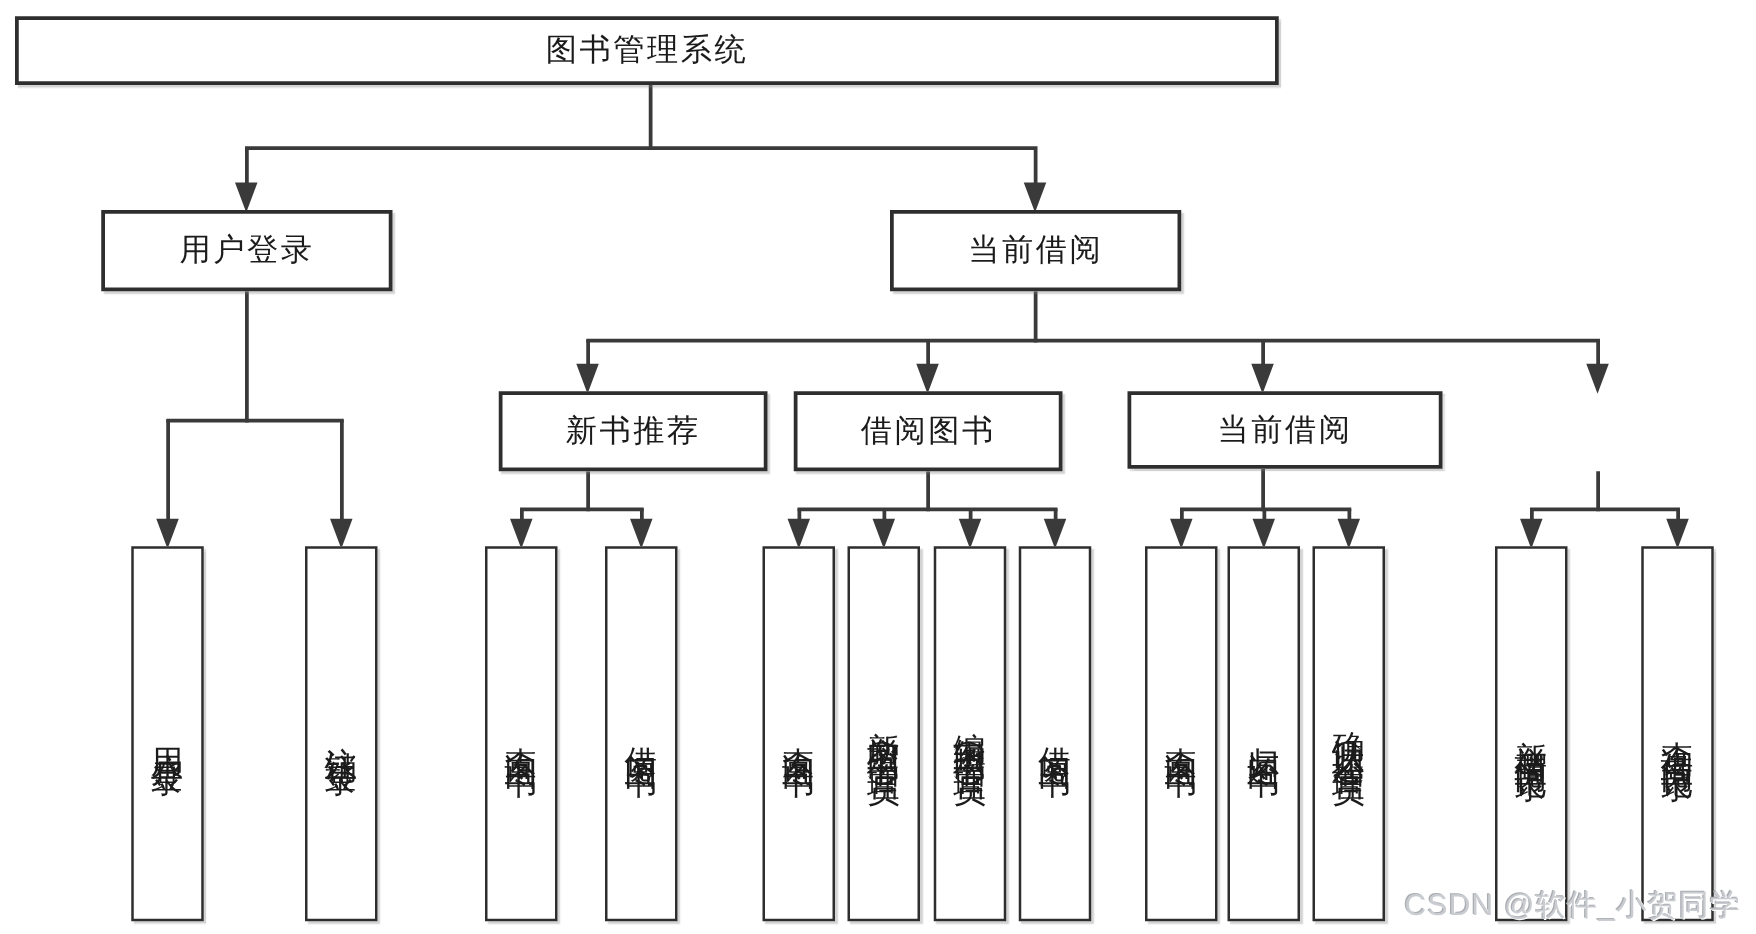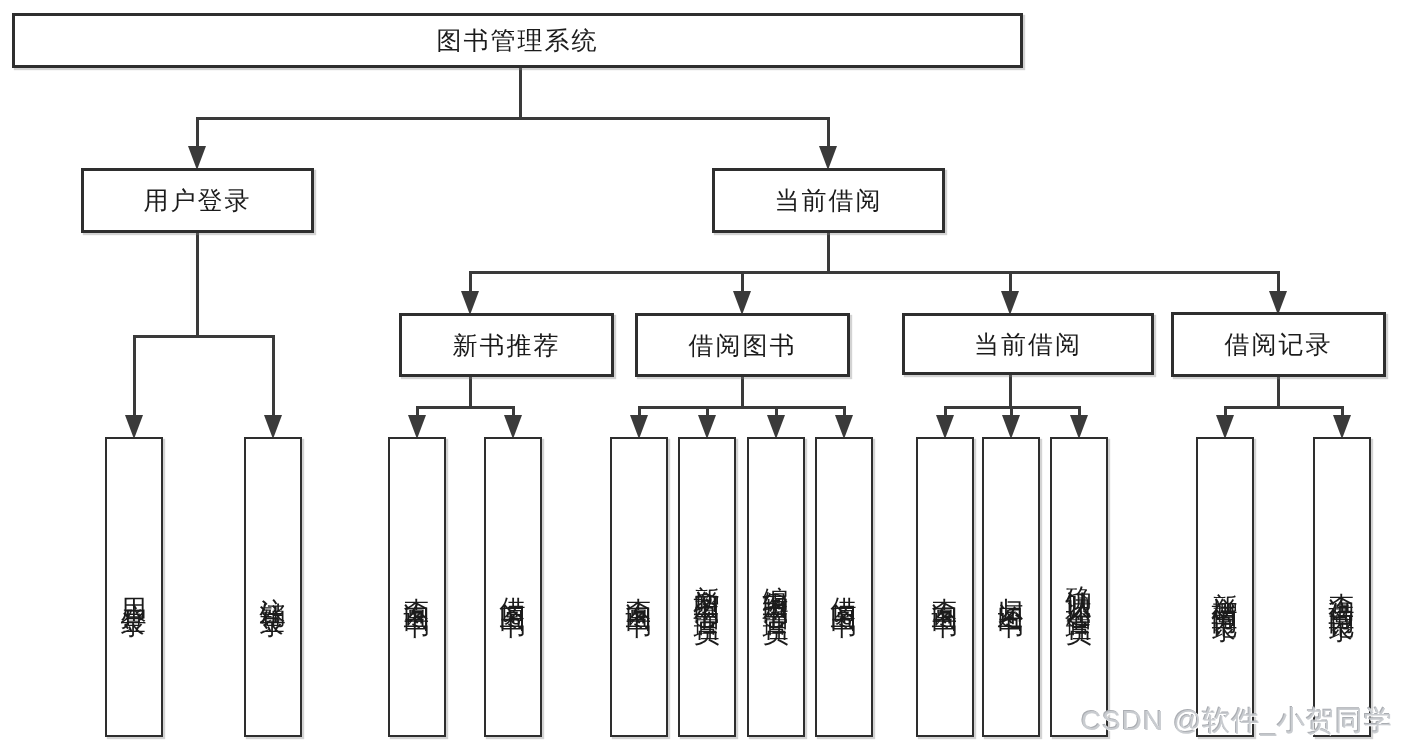--- a/index.html
+++ b/index.html
@@ -43,21 +43,21 @@
   .line{position:absolute;background:var(--line);}
   .arrow{
     position:absolute;width:0;height:0;
     border-left:9px solid transparent;
     border-right:9px solid transparent;
     border-top:24px solid var(--line);
   }
   .watermark{
     position:absolute;
     right:12px;bottom:7px;
-    font-size:28px;
+    font-size:24px;
     color:var(--wm);
     letter-spacing:1px;
     text-shadow:1px 1px 0 #ffffff, -1px -1px 0 #aaadb2;
     z-index:10;
     white-space:nowrap;
     text-align:right;
   }
 </style>
 </head>
 <body>
@@ -127,23 +127,20 @@
     </div>
     <div class="node" style="left: 363px; top: 313px; width: 215px; height: 64px; margin-left: 36px;">
       <span class="lbl">新书推荐</span>
     </div>
     <div class="node" style="left: 635px; top: 313px; width: 215px; height: 64px;">
       <span class="lbl">借阅图书</span>
     </div>
     <div class="node" style="left: 902px; top: 313px; width: 252px; height: 62px;">
       <span class="lbl">当前借阅</span>
     </div>
-    <div class="node" style="left: 1171px; top: 312px; width: 215px; height: 65px;">
-      <span class="lbl">借阅记录</span>
-    </div>
     <div class="node vertical leaf" style="left: 105px; top: 437px; width: 58px; height: 300px;">
       <span class="lbl">用户登录</span>
     </div>
     <div class="node vertical leaf" style="left: 244px; top: 437px; width: 58px; height: 300px;">
       <span class="lbl">注销登录</span>
     </div>
     <div class="node vertical leaf" style="left: 388px; top: 437px; width: 58px; height: 300px;">
       <span class="lbl">查询图书</span>
     </div>
     <div class="node vertical leaf" style="left: 484px; top: 437px; width: 58px; height: 300px;">

